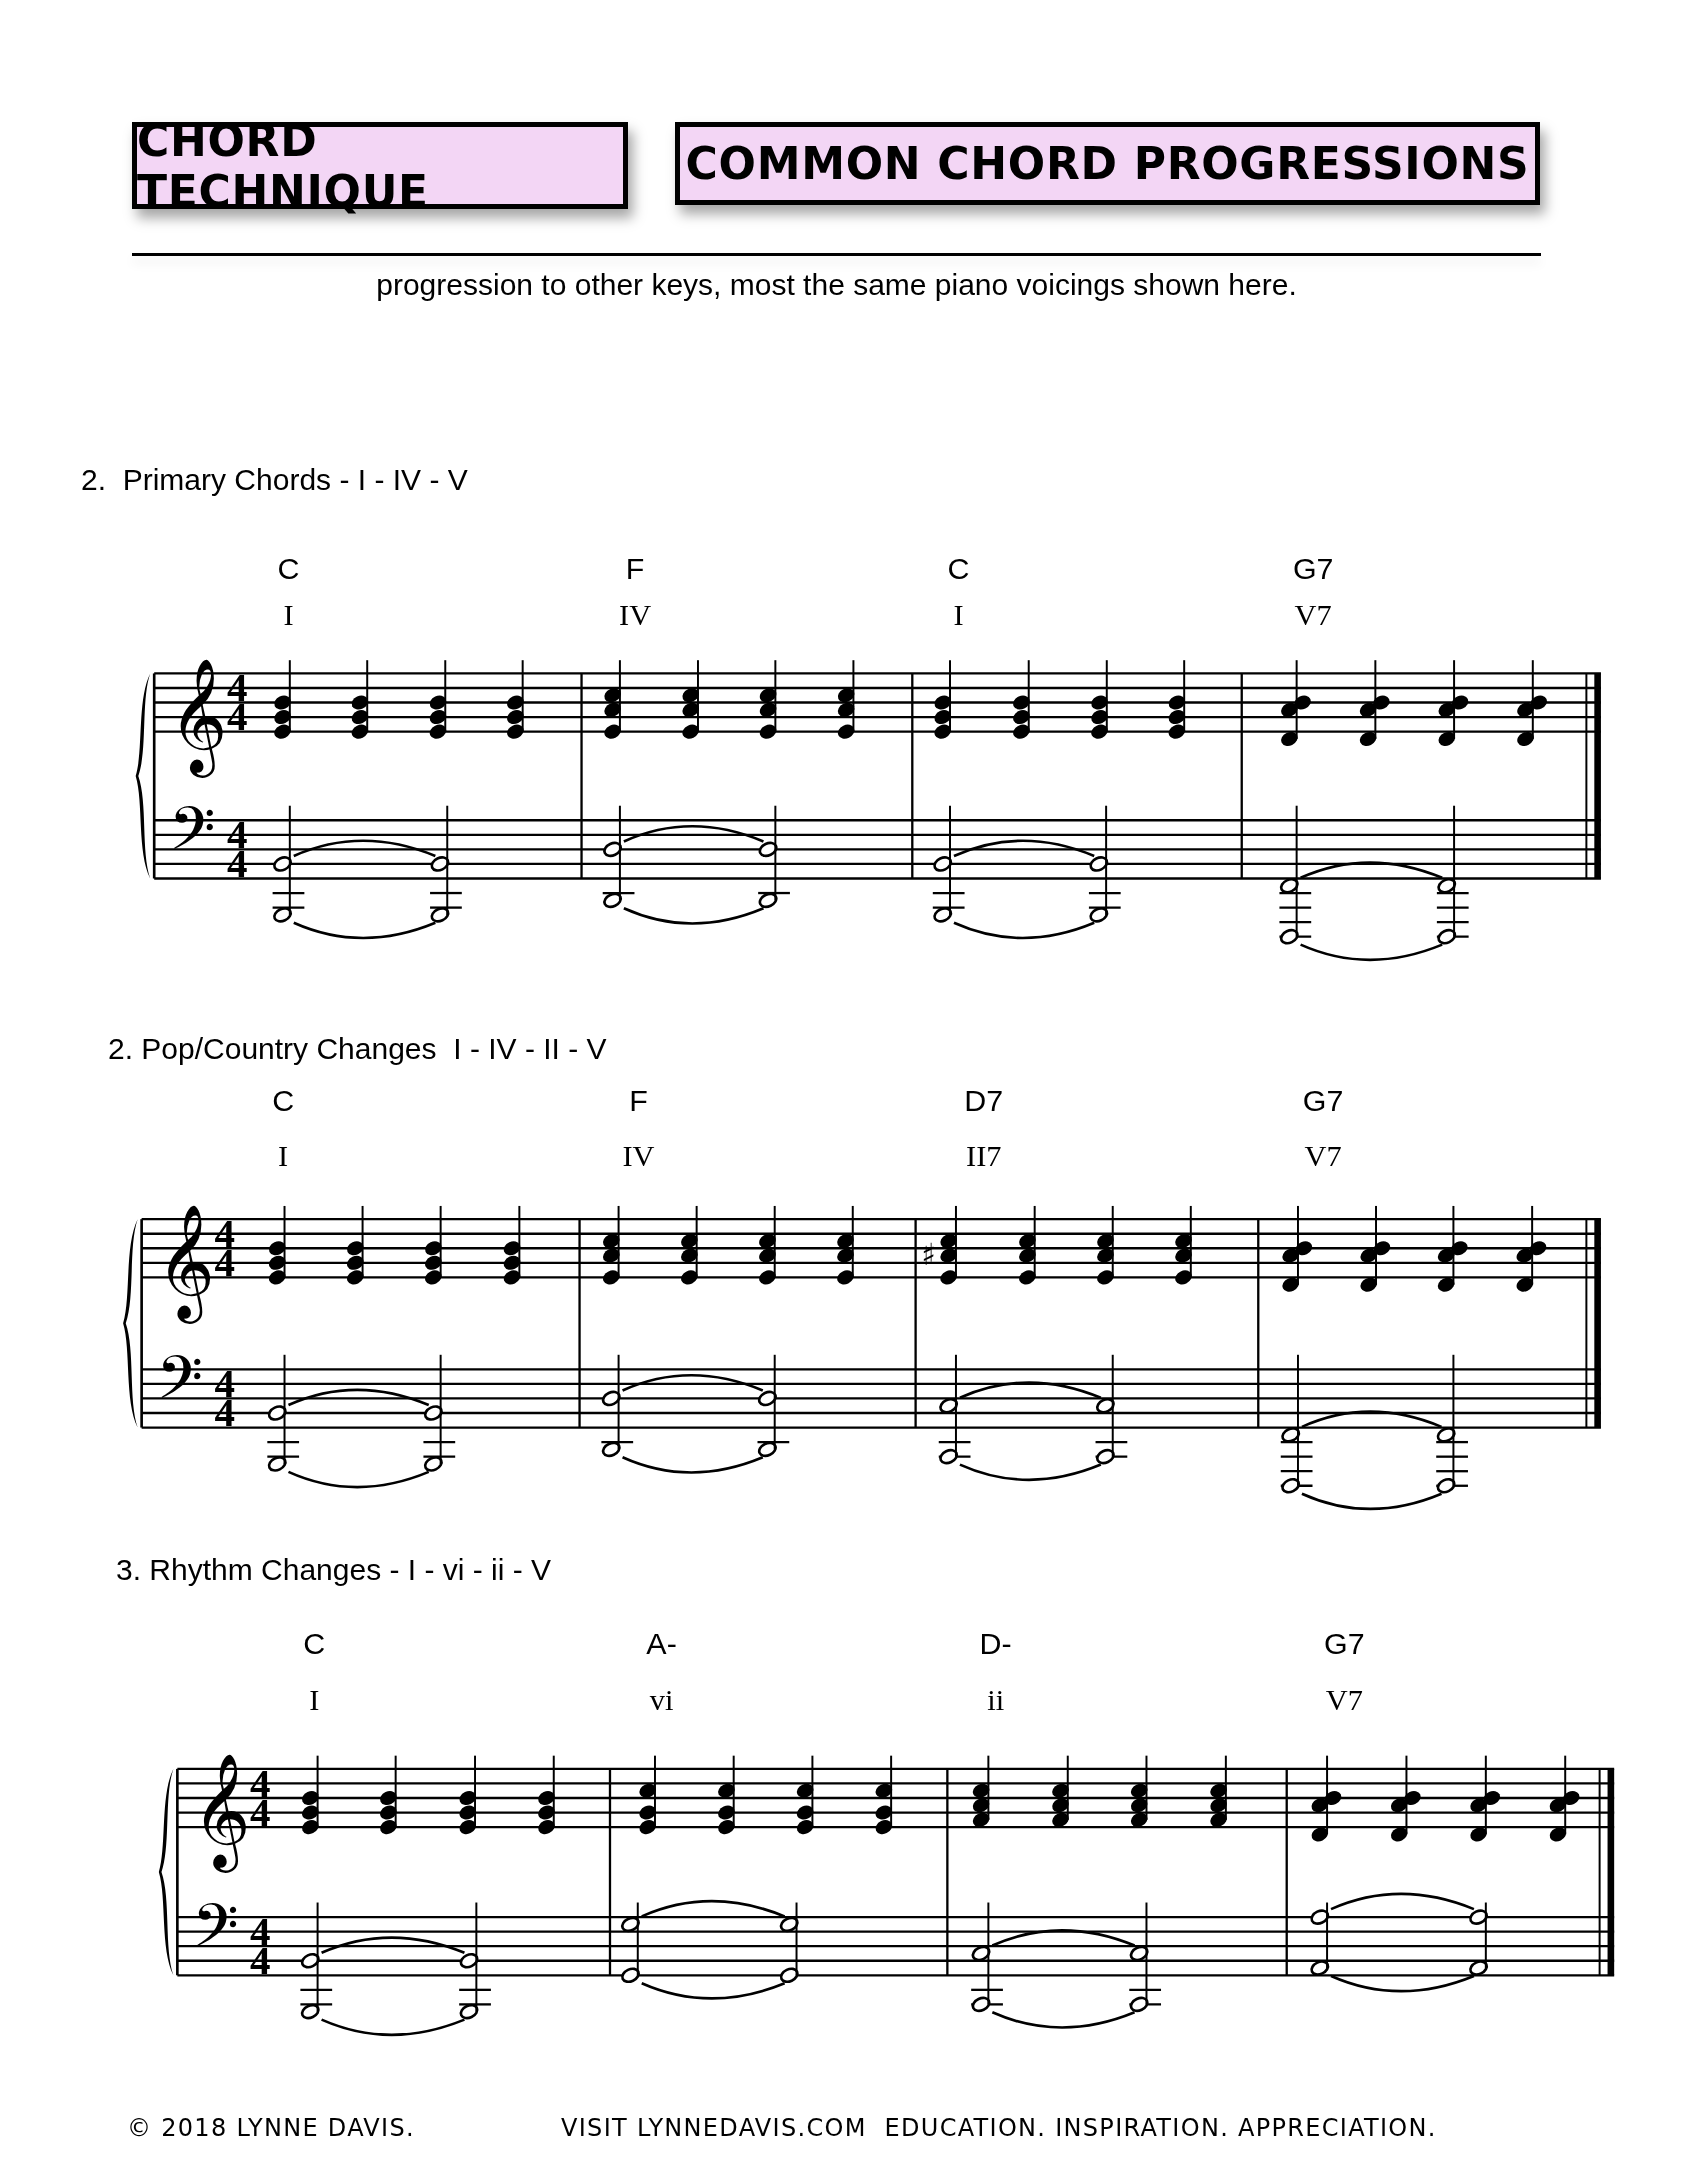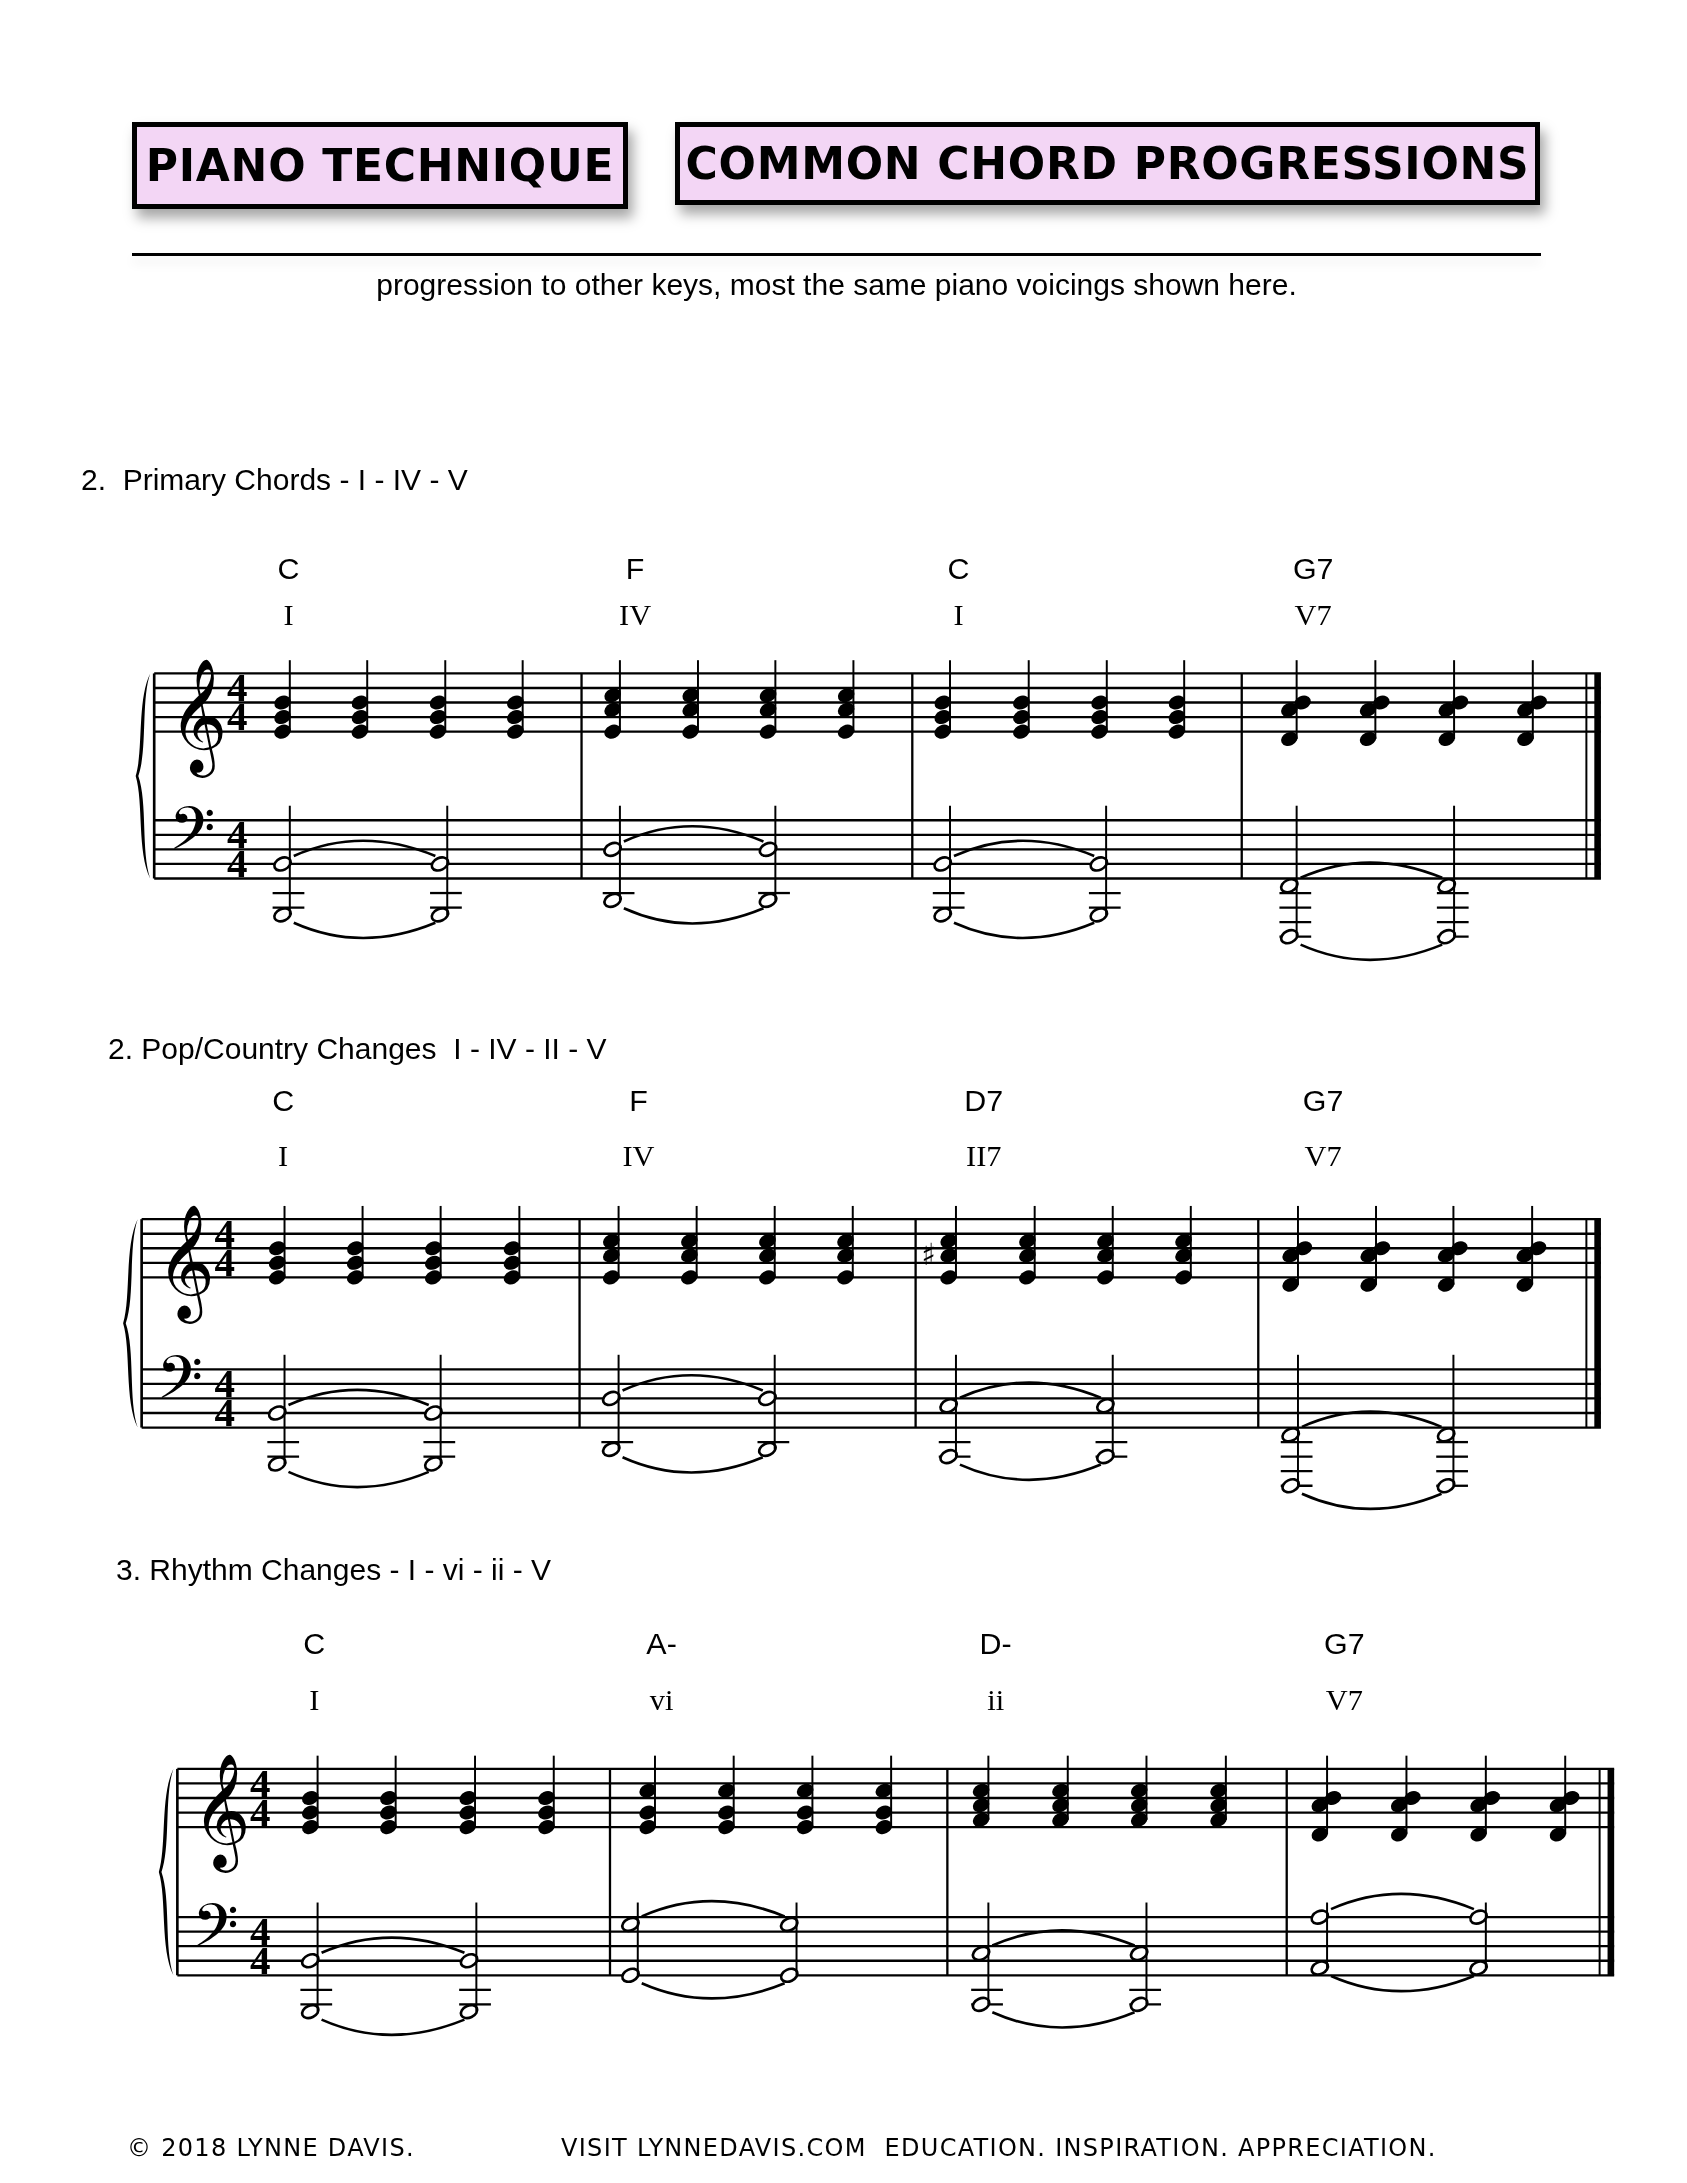--- a/index.html
+++ b/index.html
@@ -1,30 +1,30 @@
 <!DOCTYPE html>
 <html style="font-size:10.6px"><head>
 <meta charset="utf-8">
 <style>
   html, body { margin:0; padding:0; background:#ffffff; }
   body { width:1687px; height:2183px; position:relative; overflow:hidden; font-family:"Liberation Sans", sans-serif; color:#000; }
   .title-box { position:absolute; background:#f3d6f5; border:5.3px solid #000; box-sizing:border-box; box-shadow: 5.3px 9.3px 12px rgba(0,0,0,0.35); display:flex; align-items:center; justify-content:center; font-family:"DejaVu Sans", sans-serif; font-weight:bold; font-size:44px; letter-spacing:0.7px; }
   .rule { position:absolute; left:132px; width:1409px; top:253px; height:3.3px; background:#000; box-shadow: 0 6.6px 10.6px rgba(0,0,0,0.10); }
   .intro { position:absolute; left:132px; width:1409px; top:265px; text-align:center; font-size:30px; line-height:39px; }
   .heading { position:absolute; font-size:30px; white-space:pre; }
-  .footer { position:absolute; top:2114px; font-family:"DejaVu Sans", sans-serif; font-size:24px; letter-spacing:1.3px; text-transform:uppercase; font-weight:normal; white-space:pre;margin-top:20px; }
+  .footer { position:absolute; top:2114px; font-family:"DejaVu Sans", sans-serif; font-size:24px; letter-spacing:1.3px; text-transform:uppercase; font-weight:normal; white-space:pre; }
   svg.score { position:absolute; left:0; top:0; }
   .chord-sym { font-family:"Liberation Sans", sans-serif; font-size:46px; }
   .roman { font-family:"Liberation Serif", serif; font-size:46px; }
 </style>
 </head>
 <body>
 
 <div class="title-box" style="left:132px; top:122px; width:496px; height:87px;">
-  <span>PIANO TECHNIQUE</span>
+  <span>CHORD TECHNIQUE</span>
 </div>
 <div class="title-box" style="left:675px; top:122px; width:865px; height:83px;">
   <span>COMMON CHORD PROGRESSIONS</span>
 </div>
 
 <div class="rule"></div>
 
 <div class="intro">
   <div>progression to other keys, most the same piano voicings shown here.</div>
 </div>

